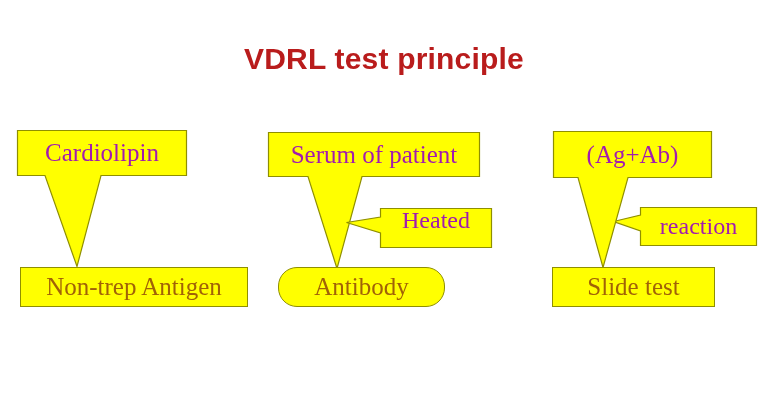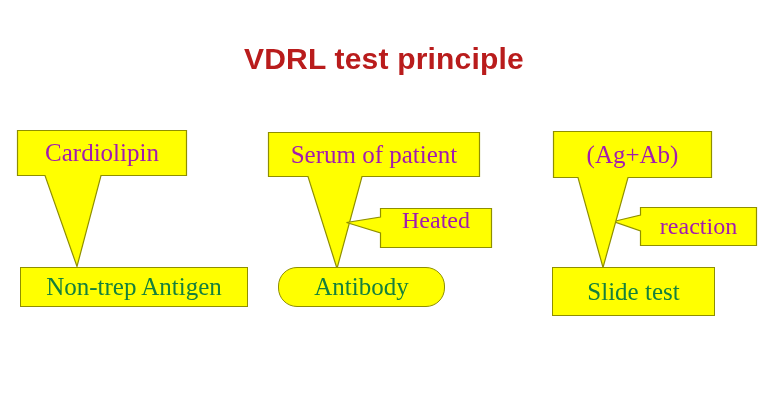--- a/index.html
+++ b/index.html
@@ -52,21 +52,21 @@
     pointer-events: none;
   }
   .plainbox {
     position: absolute;
     background: #ffff00;
     border: 1px solid #8f8f00;
     box-sizing: border-box;
     display: flex;
     align-items: center;
     justify-content: center;
-    color: #15803d;
+    color: #a16207;
     font-family: "Liberation Serif", serif;
   }
 </style>
 </head>
 <body>
 
 <div id="canvas">
 
   <div id="diagram-title">VDRL test principle</div>
 
@@ -106,17 +106,17 @@
     <div class="label" style="left:27px; top:0; width:117px; height:39px; font-size:24px;">reaction</div>
   </div>
 
   <div class="callout" style="left:553px; top:131px; width:159px; height:140px;">
     <svg width="159" height="140" viewBox="0 0 159 140">
       <path d="M0.5,0.5 H158.5 V46.5 H75 L50,136.5 L25,46.5 H0.5 Z" fill="#ffff00" stroke="#8f8f00" stroke-width="1.2" stroke-linejoin="miter"></path>
     </svg>
     <div class="label" style="left:0; top:0; width:159px; height:47px; font-size:25px;">(Ag+Ab)</div>
   </div>
 
-  <div class="plainbox" style="left:552px; top:267px; width:163px; height:49px; font-size:25px;">
+  <div class="plainbox" style="left:552px; top:267px; width:163px; height:40px; font-size:25px;">
     <span>Slide test</span>
   </div>
 
 </div>
 
 </body></html>

